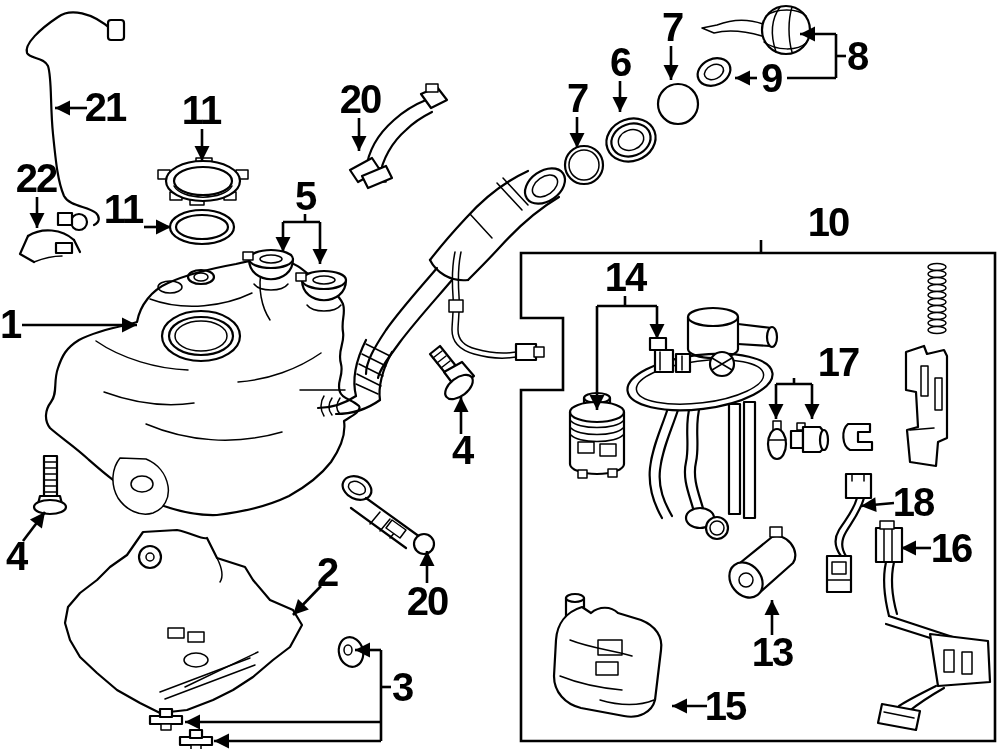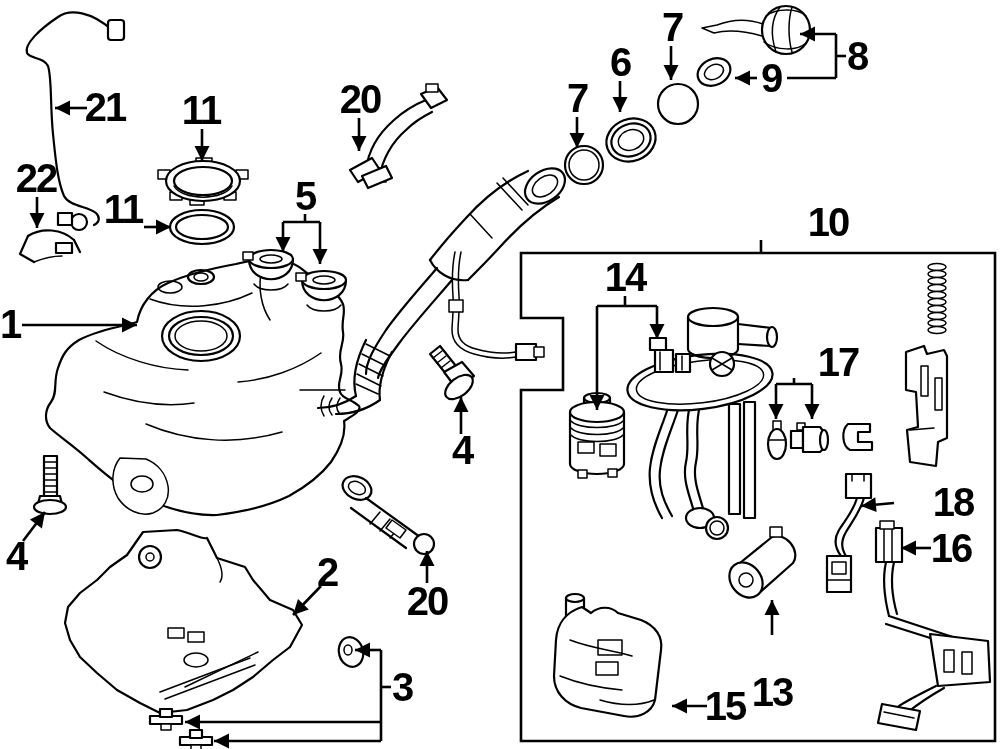--- a/index.html
+++ b/index.html
@@ -391,24 +391,24 @@
       <div class="part-label" style="left: 462px; top: 450px;">4</div>
       <div class="part-label" style="left: 305px; top: 196px;">5</div>
       <div class="part-label" style="left: 620px; top: 62px;">6</div>
       <div class="part-label" style="left: 577px; top: 98px;">7</div>
       <div class="part-label" style="left: 672px; top: 27px;">7</div>
       <div class="part-label" style="left: 857px; top: 56px;">8</div>
       <div class="part-label" style="left: 771px; top: 78px;">9</div>
       <div class="part-label" style="left: 796px; top: 222px; margin-left: 32px;">10</div>
       <div class="part-label" style="left: 123px; top: 209px;">11</div>
       <div class="part-label" style="left: 201px; top: 110px;">11</div>
-      <div class="part-label" style="left: 772px; top: 652px; margin-top: 40px;">13</div>
+      <div class="part-label" style="left: 772px; top: 652px;">13</div>
       <div class="part-label" style="left: 625px; top: 277px; text-align: right;">14</div>
       <div class="part-label" style="left: 725px; top: 706px;">15</div>
       <div class="part-label" style="left: 951px; top: 548px;">16</div>
       <div class="part-label" style="left: 826px; top: 362px; margin-left: 12px;">17</div>
-      <div class="part-label" style="left: 913px; top: 502px; margin-left: 40px;">18</div>
+      <div class="part-label" style="left: 913px; top: 502px;">18</div>
       <div class="part-label" style="left: 360px; top: 99px;">20</div>
       <div class="part-label" style="left: 427px; top: 601px;">20</div>
       <div class="part-label" style="left: 105px; top: 107px;">21</div>
       <div class="part-label" style="left: 36px; top: 178px;">22</div>
     </div>
 </div>
 
 </body></html>

